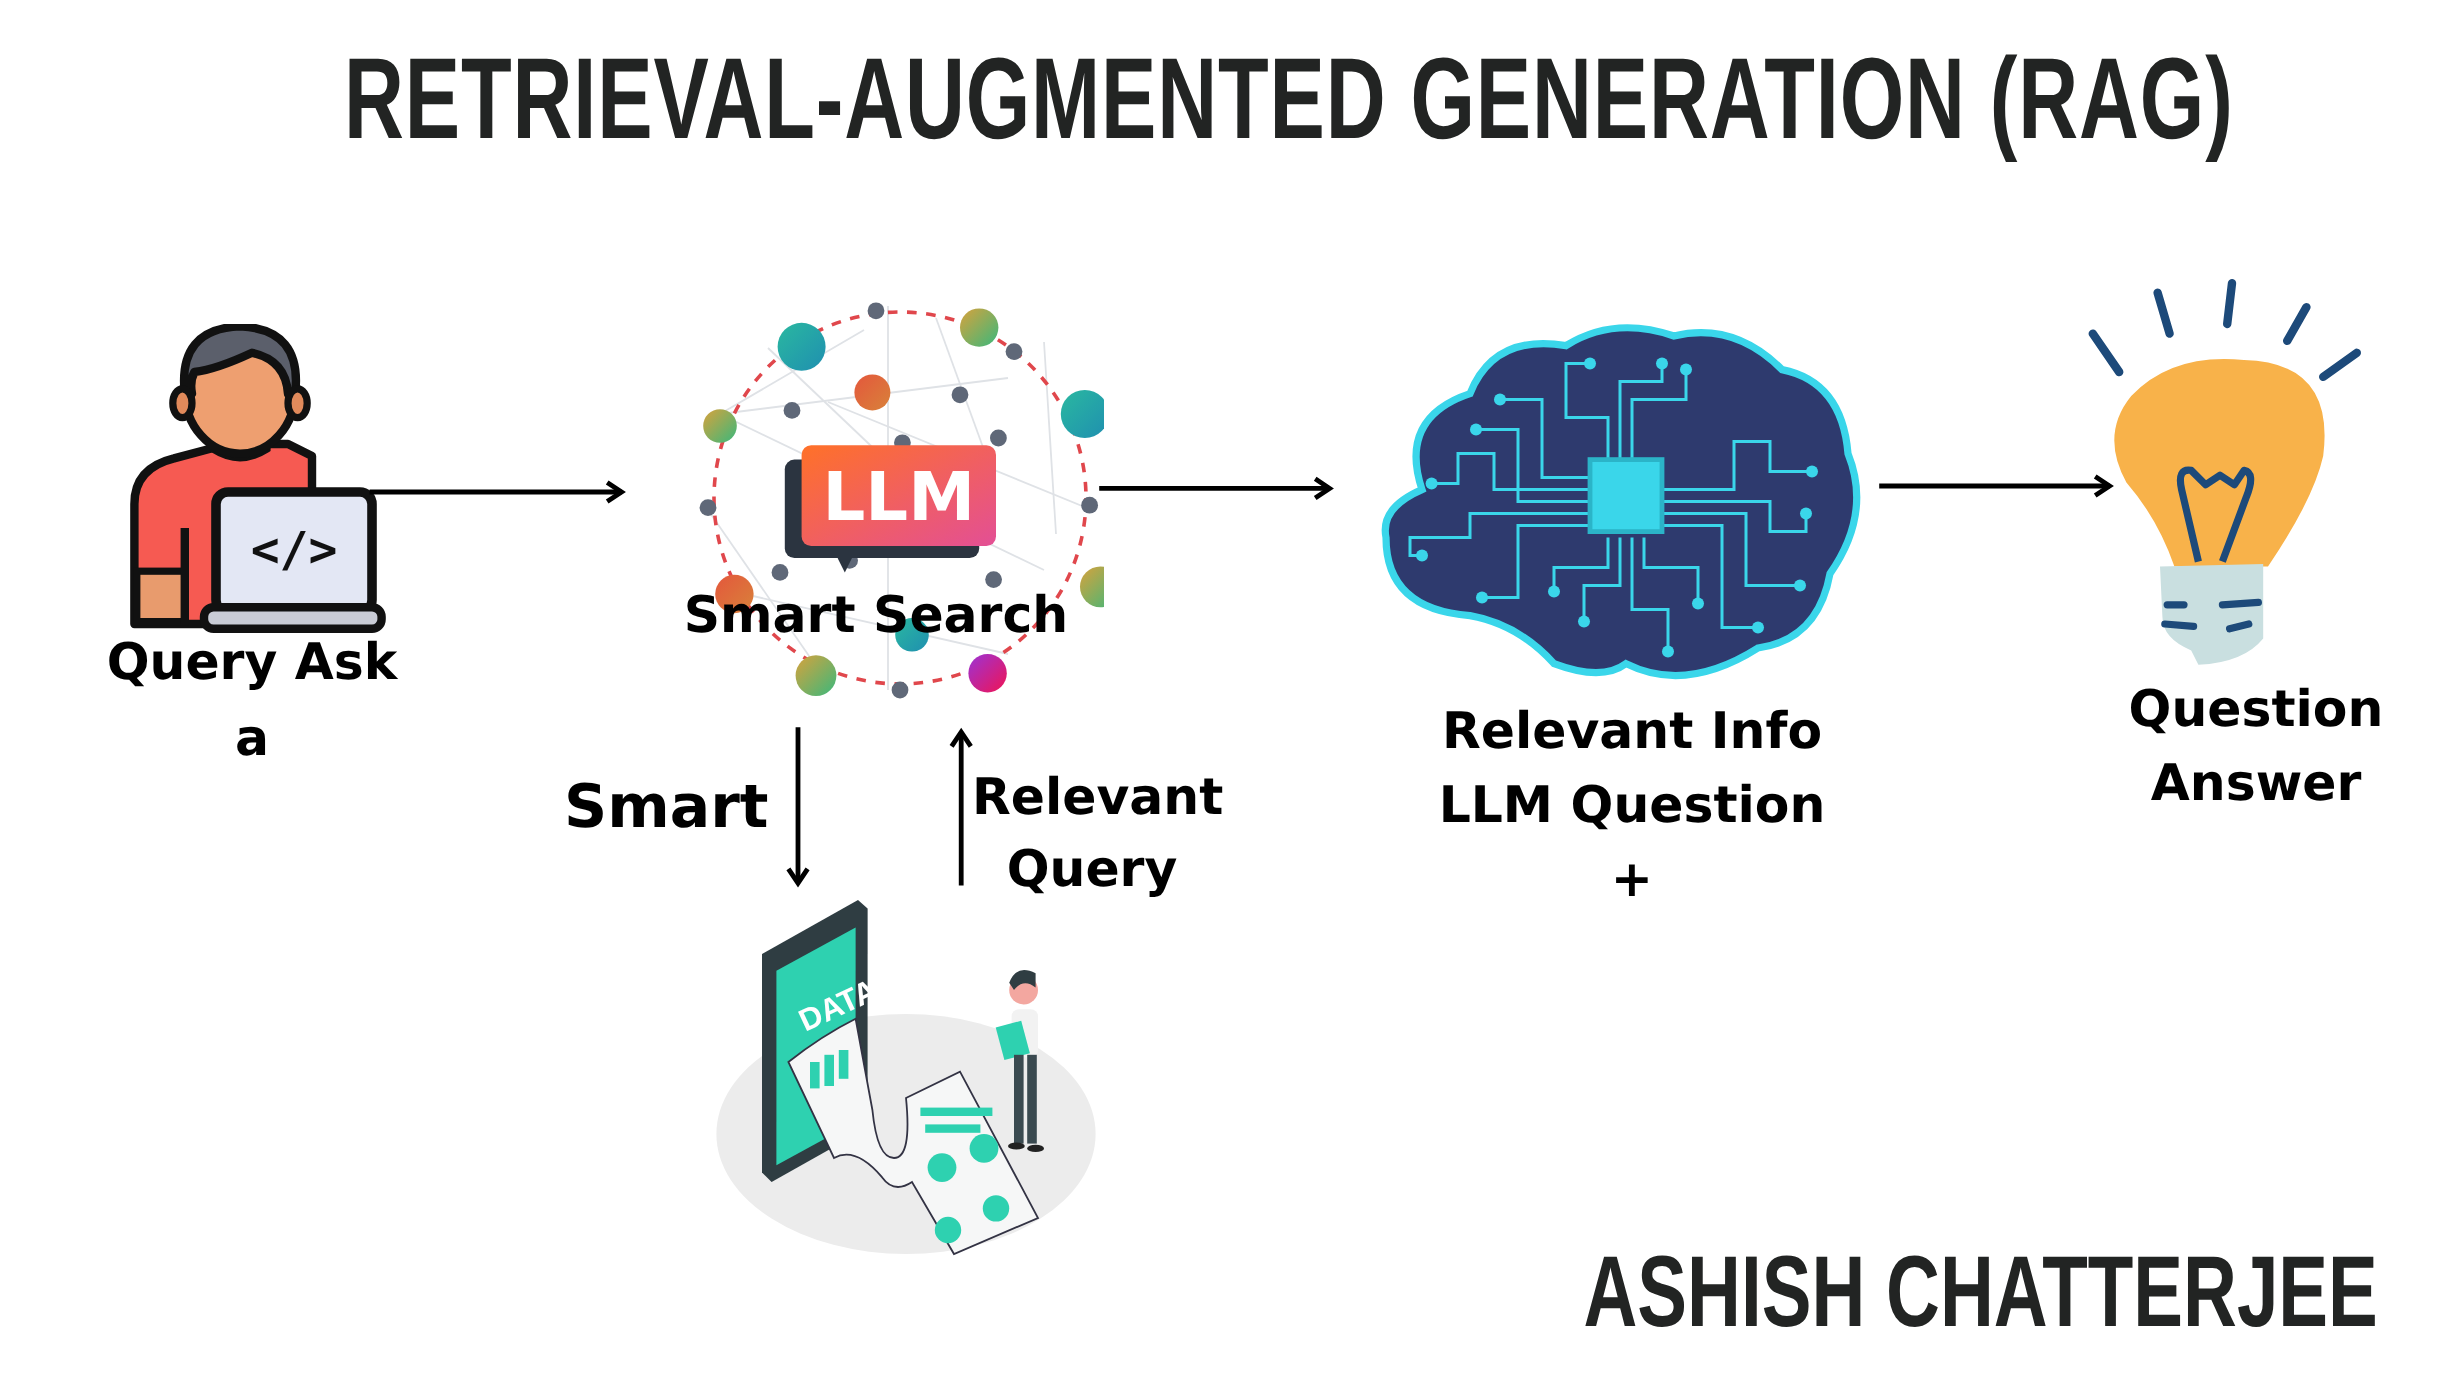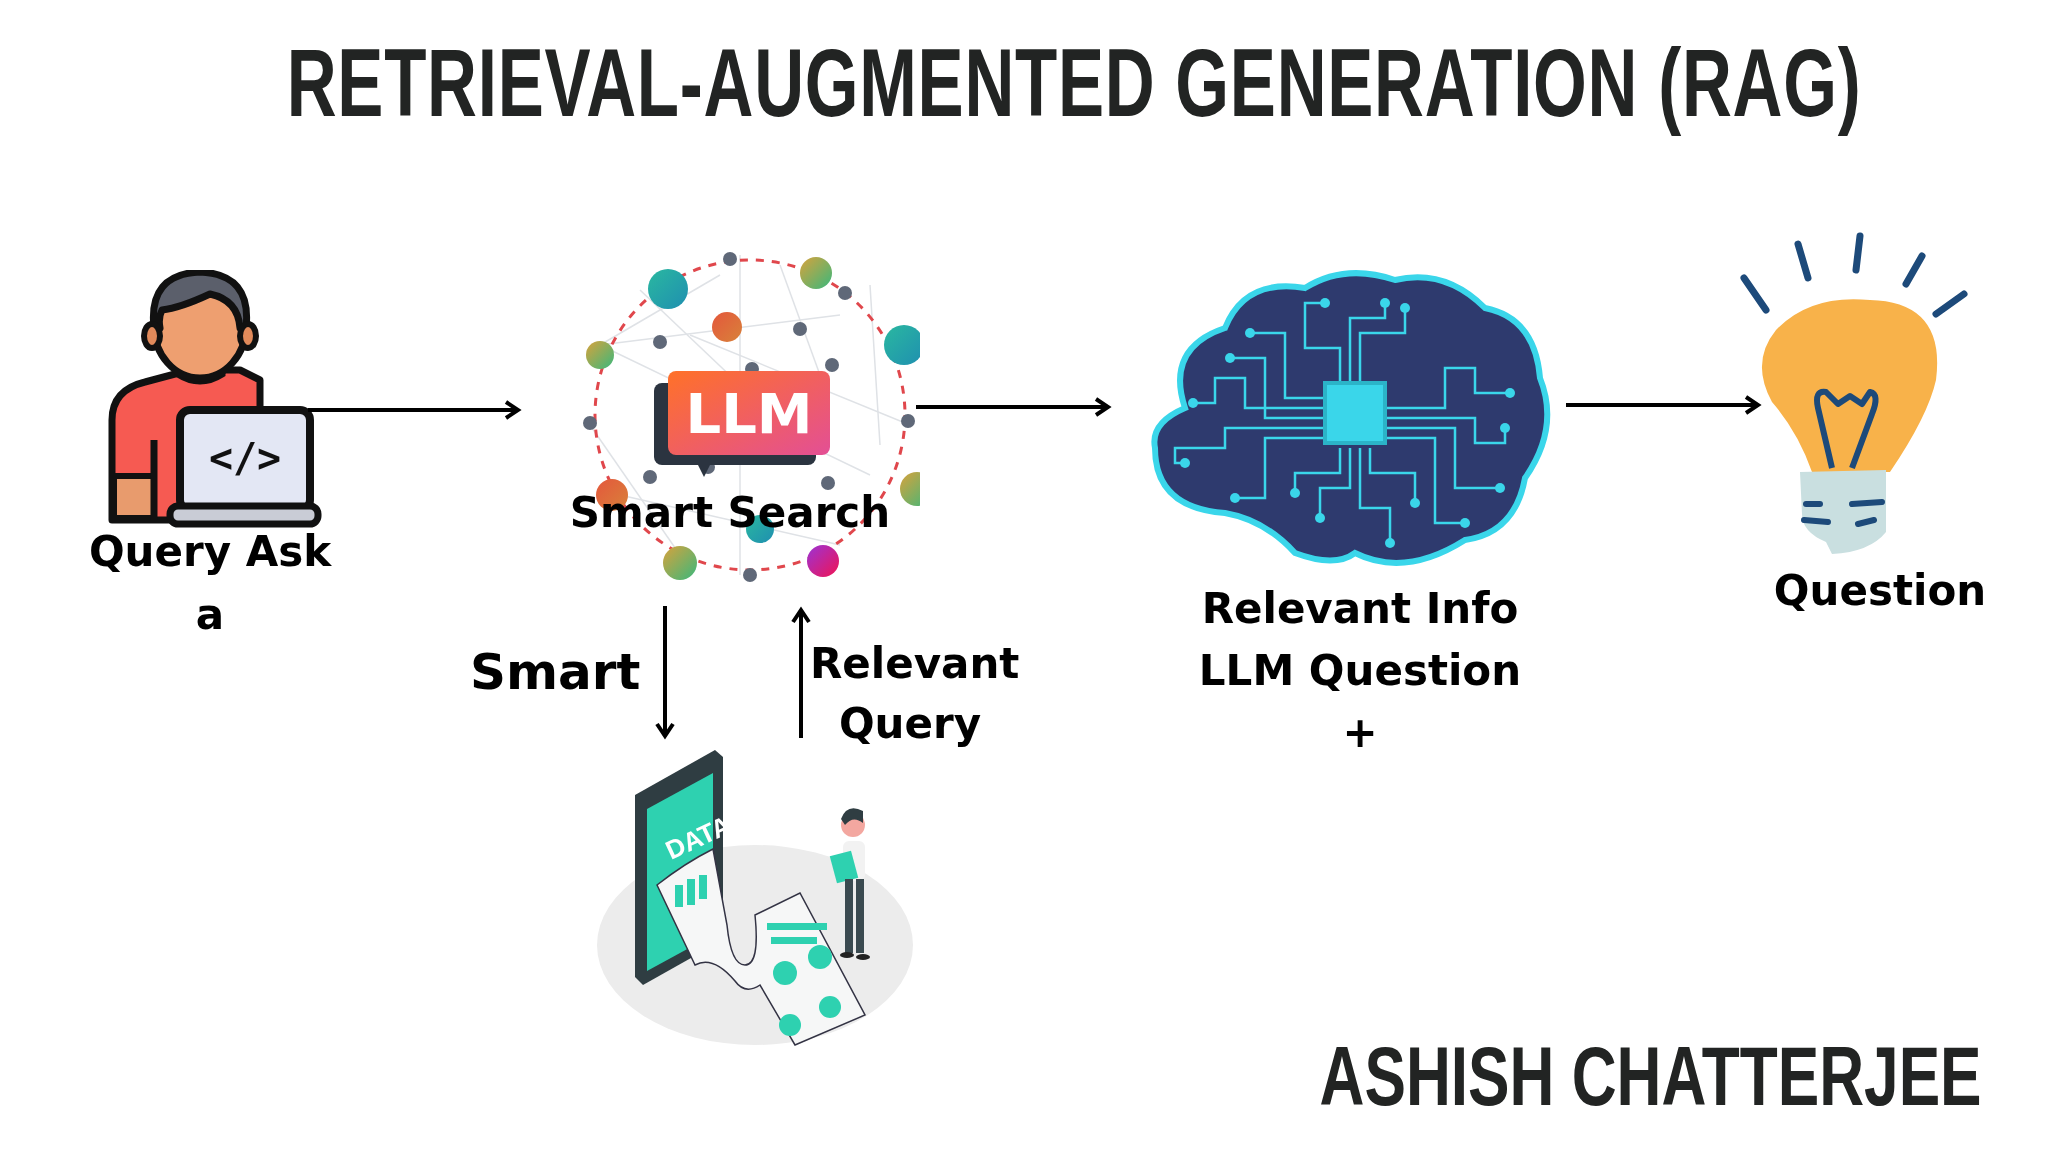--- a/index.html
+++ b/index.html
@@ -242,15 +242,16 @@
     <g stroke="#1d4a7a" stroke-width="6" stroke-linecap="round">
       <line x1="66" y1="272" x2="80" y2="272"></line>
         <line x1="112" y1="272" x2="142" y2="270"></line>
       <line x1="64" y1="288" x2="88" y2="290"></line>
         <line x1="118" y1="292" x2="134" y2="288"></line>
     </g>
   </svg>
 </div>
 <div class="abs label" style="left:1760px; top:560px; width:240px; font-size:42px; line-height:62px;">
   <div>Question</div>
+  <div>Answer</div>
 </div>
 
 <div class="abs author">ASHISH CHATTERJEE</div>
 
 </body></html>

